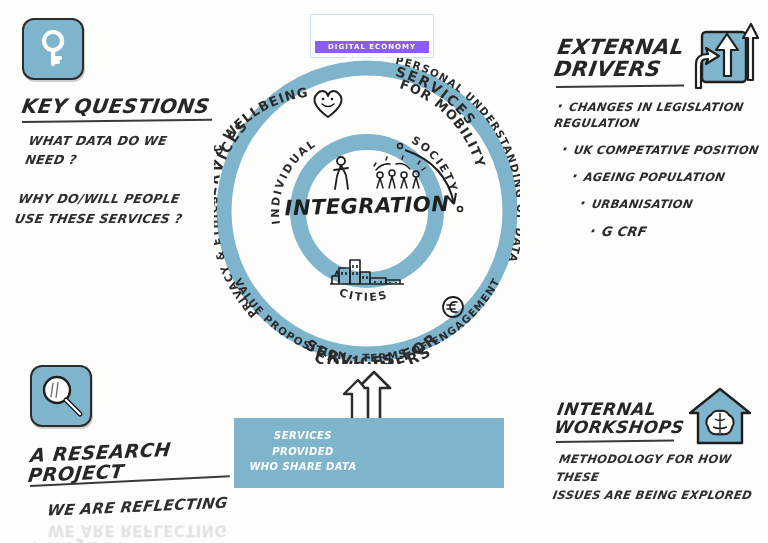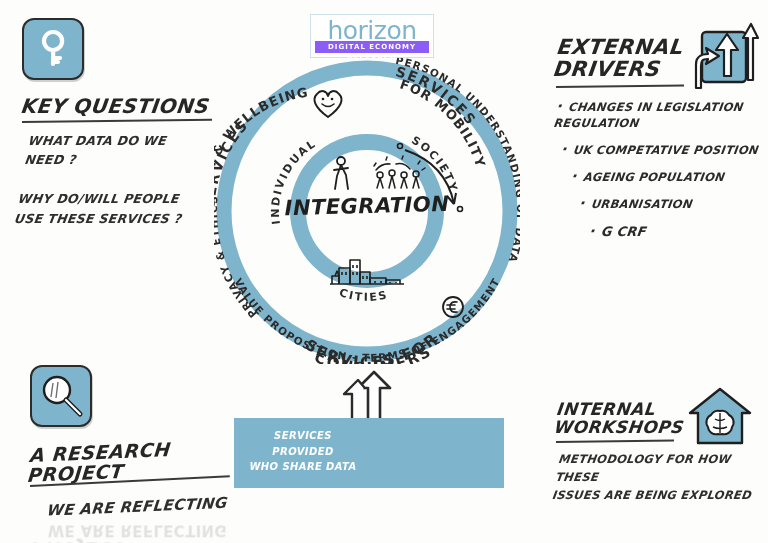--- a/index.html
+++ b/index.html
@@ -87,21 +87,20 @@
   .reflect{
     transform:scaleY(-1) skewX(10deg);
     opacity:.13;
     filter:blur(.3px);
   }
 </style>
 </head>
 <body>
 
 <div id="logo">
-  <div class="word">horizon</div>
   <div class="strip">
     <span>DIGITAL ECONOMY RESEARCH</span>
   </div>
 </div>
 
 <div class="panel" style="left:22px;top:18px;width:190px;">
   <div class="icon-box">
     <svg width="58" height="58" viewBox="0 0 58 58">
       <path d="M29 12 a9 9 0 1 0 0.1 0 M29 12 a9 9 0 0 1 0.2 18 L29 44 M29 38 l7 0 M29 42 l5 0" fill="none" stroke="#ffffff" stroke-width="4.2" stroke-linecap="round" stroke-linejoin="round"></path>
       <circle cx="29" cy="21" r="4" fill="#7fb5cc"></circle>

